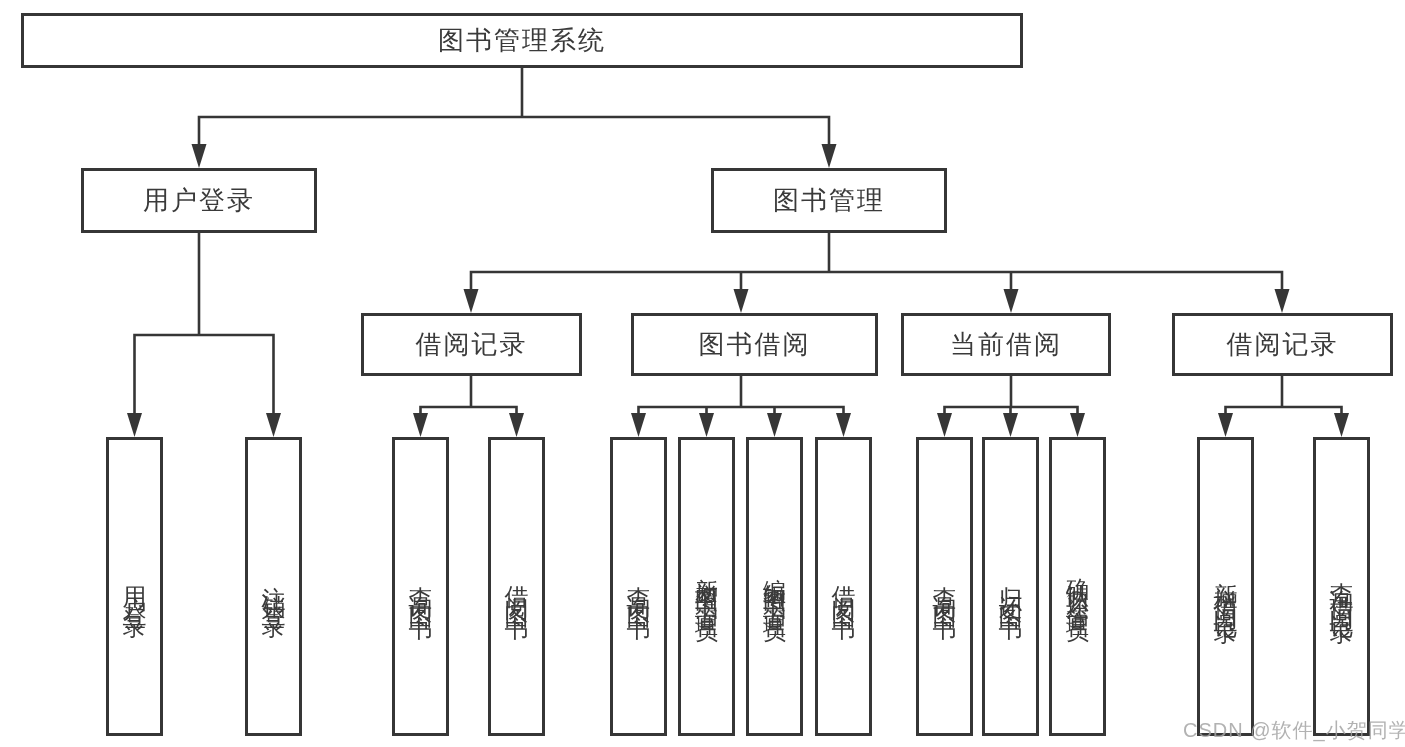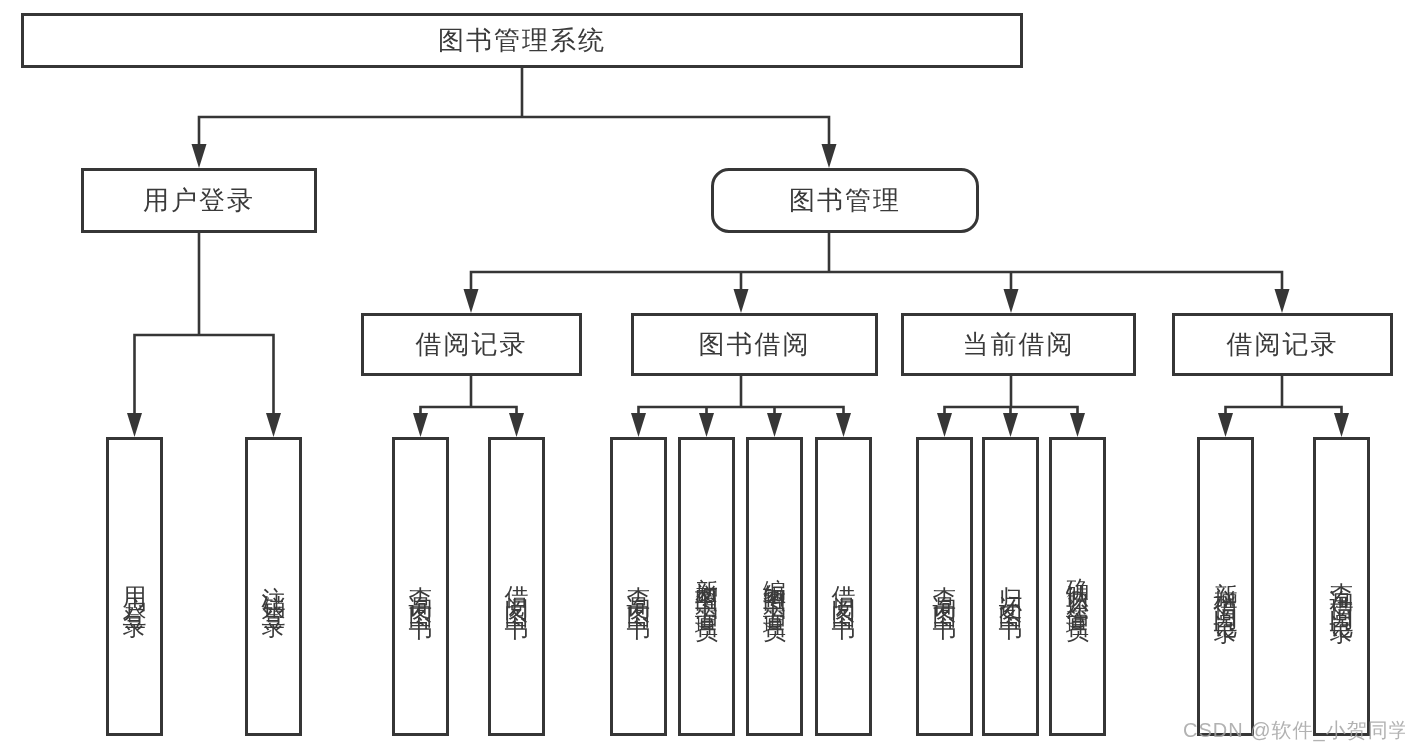--- a/index.html
+++ b/index.html
@@ -48,24 +48,24 @@
     color: #3a3a3a;
     white-space: nowrap;
   }
   .ls-lg > span { font-size: 24px; letter-spacing: 10px; }
   .ls-md > span { font-size: 24px; letter-spacing: 8px; }
   .ls-sm > span { font-size: 23px; letter-spacing: 6px; }
 
   
   .n-root  { left: 21px;  top: 13px;  width: 1002px; height: 55px; }
   .n-l2a   { left: 81px;  top: 168px; width: 236px;  height: 65px; }
-  .n-l2b   { left: 711px; top: 168px; width: 268px;  height: 65px; border-radius: 18px; }
+  .n-l2b   { left: 711px; top: 168px; width: 236px;  height: 65px; }
   .n-l3a   { left: 361px;  top: 313px; width: 221px; height: 63px; }
   .n-l3b   { left: 631px;  top: 313px; width: 247px; height: 63px; }
-  .n-l3c   { left: 901px;  top: 313px; width: 235px; height: 63px; }
+  .n-l3c   { left: 901px;  top: 313px; width: 210px; height: 63px; }
   .n-l3d   { left: 1172px; top: 313px; width: 221px; height: 63px; }
 
   
   .v1  { left: 106px; }
   .v2  { left: 245px; }
   .v3  { left: 392px; }
   .v4  { left: 488px; }
   .v5  { left: 610px; }
   .v6  { left: 678px; }
   .v7  { left: 746px; }

